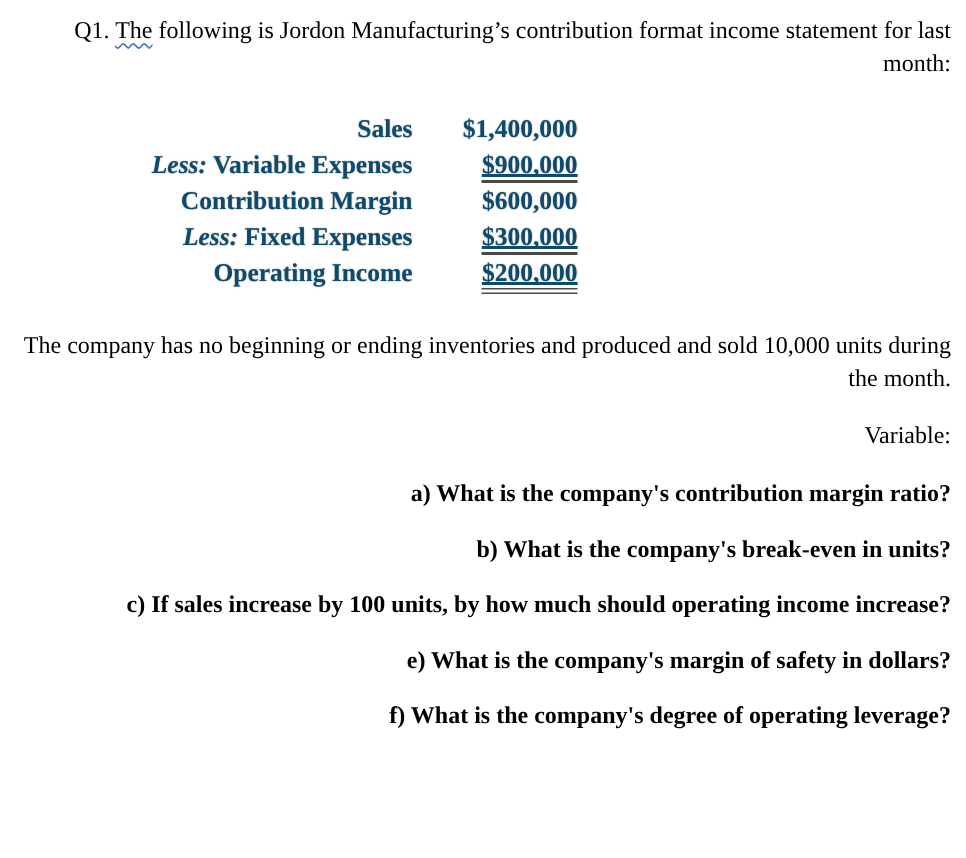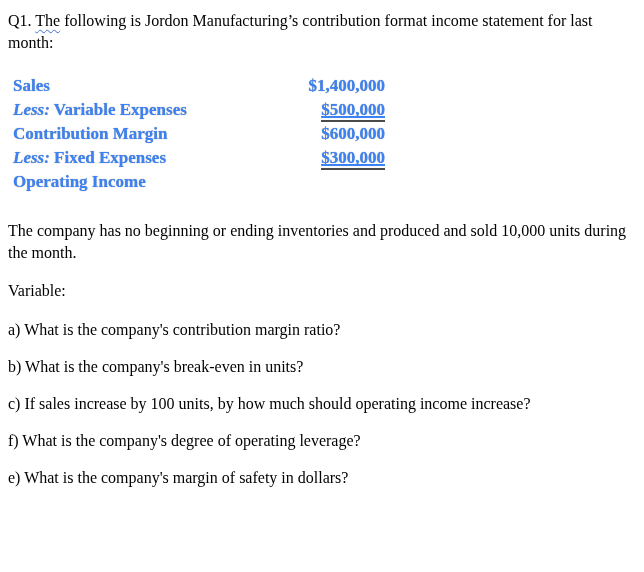--- a/index.html
+++ b/index.html
@@ -1,15 +1,15 @@
 <!DOCTYPE html>
 <html><head>
 <meta charset="utf-8">
 <style>
-  * { margin: 0; padding: 0; box-sizing: border-box; }
+  * { margin: 0; padding: 0; box-sizing: border-box; text-align: right; }
   html, body { background: #ffffff; }
   body {
     width: 644px;
     height: 572px;
     font-family: "Liberation Serif", "DejaVu Serif", serif;
     color: #000000;
     overflow: hidden;
   }
   .page {
     width: 644px;
@@ -30,21 +30,21 @@
     text-underline-offset: 3px;
     text-decoration-skip-ink: none;
   }
   
   .statement {
     margin-left: 5px;
     width: 372px;
     margin-bottom: 26px;
     font-size: 17px;
     font-weight: bold;
-    color: #3b82f6;
+    color: #0c4a6e;
     text-shadow: 0 0 1px rgba(40,40,40,0.55);
   }
   .srow {
     display: flex;
     align-items: baseline;
     height: 24px;
     line-height: 24px;
   }
   .slabel { flex: 1 1 auto; }
   .slabel .less { font-style: italic; }
@@ -59,56 +59,57 @@
   }
   .u-double {
     text-decoration: underline;
     text-decoration-thickness: 1.5px;
     text-decoration-skip-ink: none;
     padding-bottom: 1px;
     border-bottom: 4px double #4a4a4a;
   }
   .note-para { margin-bottom: 16px; }
   .required-para { margin-bottom: 17px; }
-  .question { margin-bottom: 15px; }
+  .question { margin-bottom: 15px; font-weight: bold; }
 </style>
 </head>
 <body>
 
 <div class="page">
 
   <p class="para prewrap header-para"><span>Q1. </span><span class="squiggle">The</span><span> following is Jordon Manufacturing’s contribution format income statement for last
 month:</span></p>
 
   <div class="statement">
     <div class="srow">
       <span class="slabel"><span class="less"></span><span>Sales</span></span>
       <span class="samt"><span class="amt-text">$1,400,000</span></span>
     </div>
     <div class="srow">
       <span class="slabel"><span class="less">Less:</span><span> Variable Expenses</span></span>
-      <span class="samt"><span class="amt-text u-single">$500,000</span></span>
+      <span class="samt"><span class="amt-text u-single">$900,000</span></span>
     </div>
     <div class="srow">
       <span class="slabel"><span class="less"></span><span>Contribution Margin</span></span>
       <span class="samt"><span class="amt-text">$600,000</span></span>
     </div>
     <div class="srow">
       <span class="slabel"><span class="less">Less:</span><span> Fixed Expenses</span></span>
       <span class="samt"><span class="amt-text u-single">$300,000</span></span>
     </div>
     <div class="srow">
       <span class="slabel"><span class="less"></span><span>Operating Income</span></span>
+      <span class="samt"><span class="amt-text u-double">$200,000</span></span>
     </div>
   </div>
 
   <p class="para prewrap note-para">The company has no beginning or ending inventories and produced and sold 10,000 units during
 the month.</p>
 
   <p class="para required-para">Variable:</p>
 
   <p class="para question">a) What is the company's contribution margin ratio?</p>
   <p class="para question">b) What is the company's break-even in units?</p>
   <p class="para question">c) If sales increase by 100 units, by how much should operating income increase?</p>
+  <p class="para question">e) What is the company's margin of safety in dollars?</p>
   <p class="para question">f) What is the company's degree of operating leverage?</p>
-  <p class="para question">e) What is the company's margin of safety in dollars?</p>
 
 </div>
 
 </body></html>

